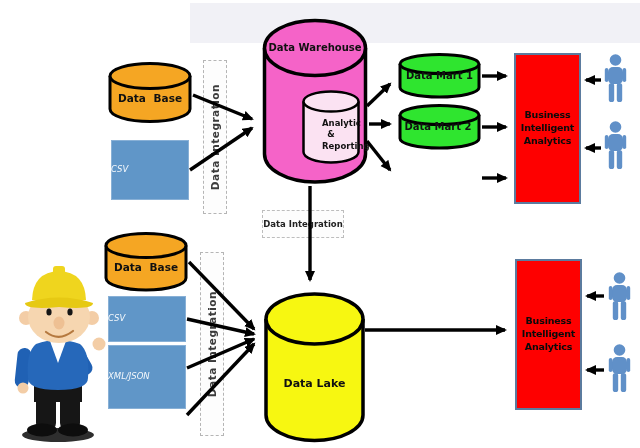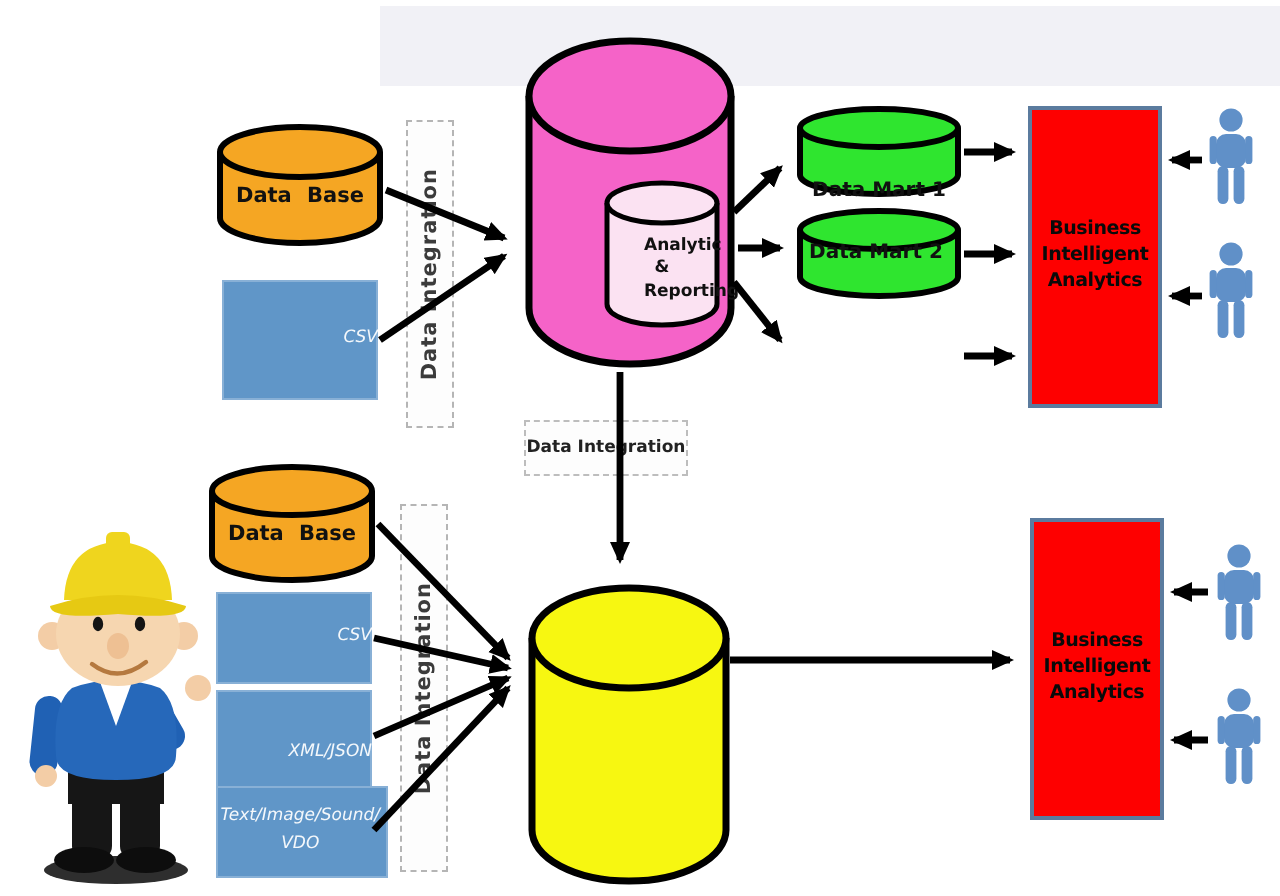--- a/index.html
+++ b/index.html
@@ -18,21 +18,21 @@
   }
   .fill-db{fill:var(--database,#F5A623);}
   .fill-wh{fill:var(--warehouse,#F returns563C8);}
   .fill-wh{fill:var(--warehouse,#F563C8);}
   .fill-an{fill:var(--analytic,#FBE2F2);}
   .fill-mart{fill:var(--data_mart,#2FE52F);}
   .fill-lake{fill:var(--data_lake,#F7F711);}
   
   .srcbox{
     background:var(--source_box,#6096C8);
-    display:flex;align-items:center;justify-content:flex-end;text-align:center;
+    display:flex;align-items:center;justify-content:flex-start;text-align:center;
     color:rgba(255,255,255,.93);font-style:italic;font-size:8.5px;line-height:1.6;
     box-shadow:inset 0 0 0 1px rgba(255,255,255,.25);
   }
   
   .dashcol{
     background:#fdfdfd;border:1px dashed #b5b5b5;
     display:flex;align-items:center;justify-content:center;
   }
   .vtext{
     writing-mode:vertical-rl;transform:rotate(180deg);
@@ -74,36 +74,37 @@
 
   <div class="abs dashcol" style="left:203px;top:60px;width:22px;height:152px;">
     <span class="vtext">Data Integration</span>
   </div>
 
   <div class="cyl" style="left:262px;top:18px;width:106px;height:167px;">
     <svg width="106" height="167">
       <path class="fill-wh" d="M2.5,30 L2.5,136 A50.5,28 0 0 0 103.5,136 L103.5,30" stroke="#000" stroke-width="3.5"></path>
       <ellipse class="fill-wh" cx="53" cy="30" rx="50.5" ry="27.5" stroke="#000" stroke-width="3.5"></ellipse>
     </svg>
+    <span class="cyl-label" style="top:24px;font-size:10px;">Data Warehouse</span>
   </div>
 
   <div class="cyl" style="left:302px;top:90px;width:58px;height:74px;">
     <svg width="58" height="74">
       <path class="fill-an" d="M1.5,11.5 L1.5,62 A27.5,10.5 0 0 0 56.5,62 L56.5,11.5" stroke="#000" stroke-width="2.5"></path>
       <ellipse class="fill-an" cx="29" cy="11.5" rx="27.5" ry="10" stroke="#000" stroke-width="2.5"></ellipse>
     </svg>
     <span class="cyl-label" style="top:28px;font-size:8.5px;white-space:normal;line-height:1.35;padding:0 20px;">Analytic &amp; Reporting</span>
   </div>
 
   <div class="cyl" style="left:398px;top:53px;width:83px;height:46px;">
     <svg width="83" height="46">
       <path class="fill-mart" d="M2,11 L2,34.5 A39.5,9.5 0 0 0 81,34.5 L81,11" stroke="#000" stroke-width="3"></path>
       <ellipse class="fill-mart" cx="41.5" cy="11" rx="39.5" ry="9.5" stroke="#000" stroke-width="3"></ellipse>
     </svg>
-    <span class="cyl-label" style="top:17px;font-size:10px;margin-top:20px;">Data Mart 1</span>
+    <span class="cyl-label" style="top:17px;font-size:10px;">Data Mart 1</span>
   </div>
 
   <div class="cyl" style="left:398px;top:104px;width:80px;height:46px;">
     <svg width="83" height="46">
       <path class="fill-mart" d="M2,11 L2,34.5 A39.5,9.5 0 0 0 81,34.5 L81,11" stroke="#000" stroke-width="3"></path>
       <ellipse class="fill-mart" cx="41.5" cy="11" rx="39.5" ry="9.5" stroke="#000" stroke-width="3"></ellipse>
     </svg>
     <span class="cyl-label" style="top:17px;font-size:10px;">Data Mart 2</span>
   </div>
 
@@ -142,33 +143,31 @@
     </svg>
     <span class="cyl-label" style="top:29px;font-size:10.5px;word-spacing:4px;">Data Base</span>
   </div>
 
   <div class="abs srcbox" style="left:108px;top:296px;width:78px;height:46px;">
     <span>CSV</span>
   </div>
   <div class="abs srcbox" style="left:108px;top:345px;width:78px;height:64px;">
     <span>XML/JSON</span>
   </div>
-  <div class="abs srcbox" style="left:108px;top:393px;width:78px;height:46px;padding:0 4px;">
-    <span>Text/Image/Sound/ VDO</span>
-  </div>
 
   <div class="abs dashcol" style="left:200px;top:252px;width:22px;height:182px;">
     <span class="vtext">Data Integration</span>
   </div>
 
   <div class="cyl" style="left:264px;top:292px;width:101px;height:152px;">
     <svg width="101" height="152">
       <path class="fill-lake" d="M2,27 L2,123 A48.5,25.5 0 0 0 99,123 L99,27" stroke="#000" stroke-width="3.5"></path>
       <ellipse class="fill-lake" cx="50.5" cy="27" rx="48.5" ry="25" stroke="#000" stroke-width="3.5"></ellipse>
     </svg>
+    <span class="cyl-label" style="top:85px;font-size:11px;">Data Lake</span>
   </div>
 
   <div class="abs bibox" style="left:515px;top:259px;width:63px;height:147px;">
     <span>Business</span>
     <span>Intelligent</span>
     <span>Analytics</span>
   </div>
 
   <svg class="abs person" style="left:606px;top:272px;" width="27" height="54" viewBox="0 0 27 54">
     <circle cx="13.5" cy="6" r="5.8"></circle>

